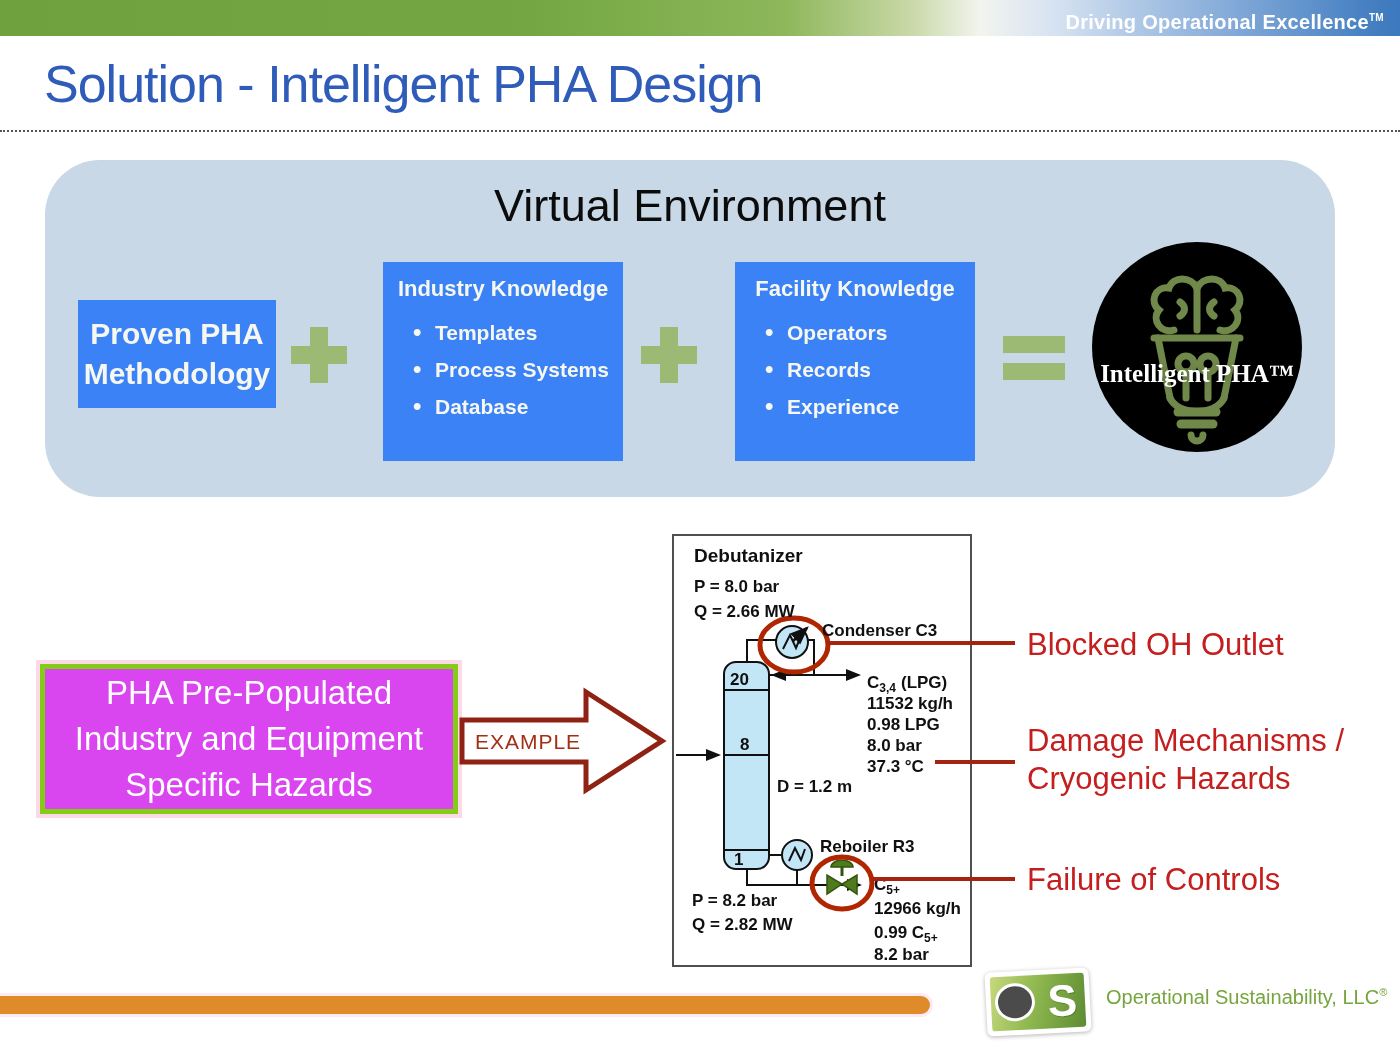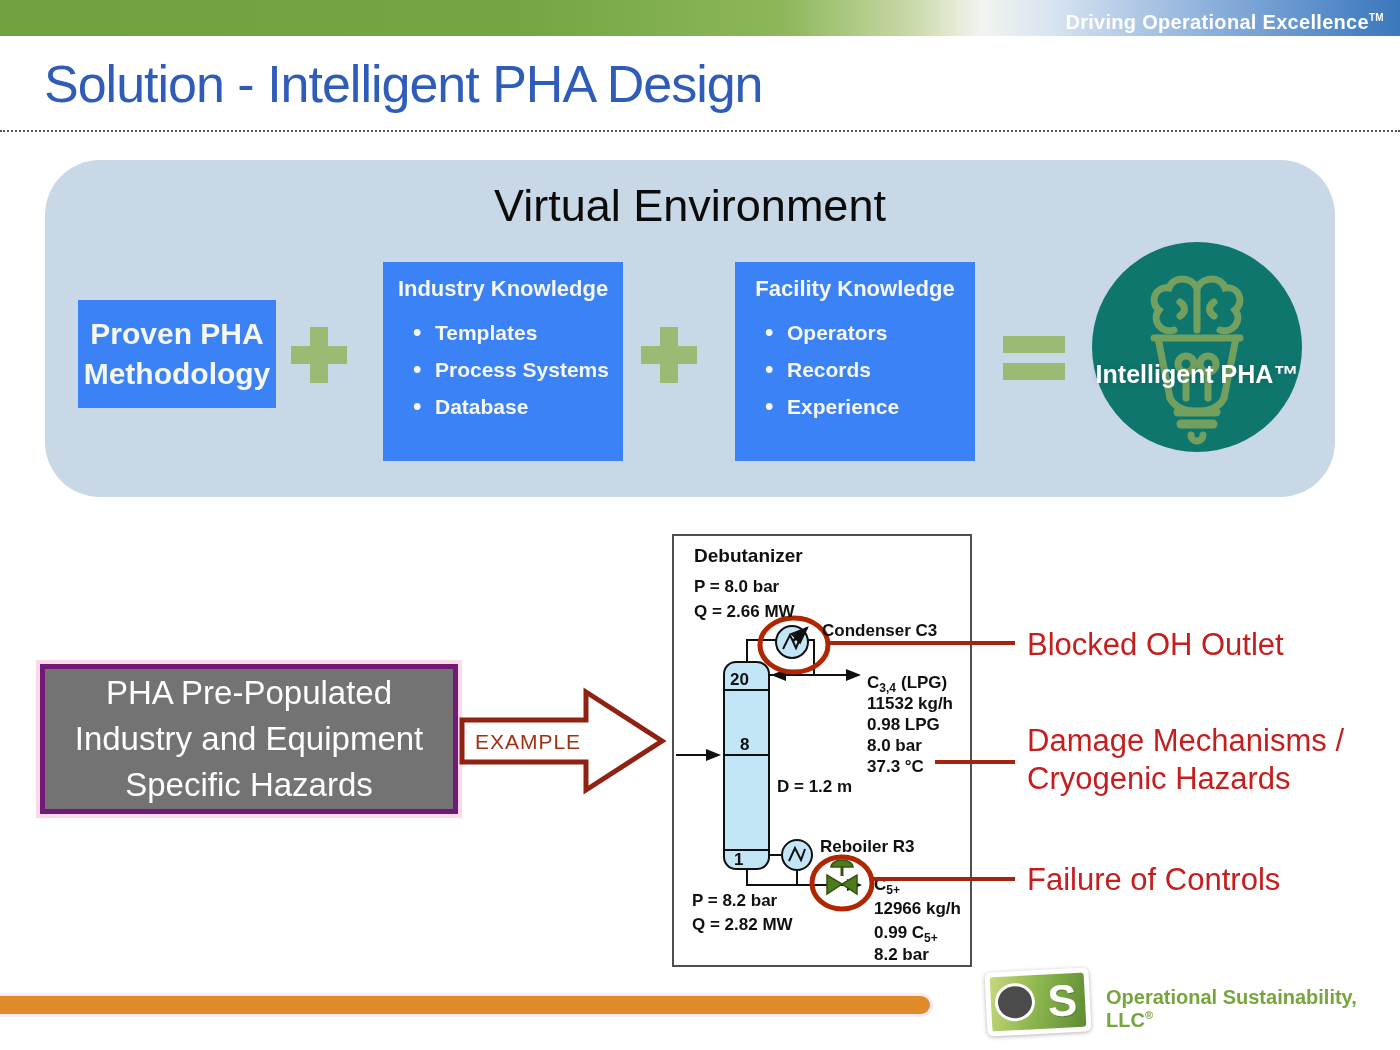--- a/index.html
+++ b/index.html
@@ -38,28 +38,28 @@
   .dot::before{content:"\2022";font-size:24px;}
   .plus{position:absolute;width:56px;height:56px;}
   .plus::before{content:"";position:absolute;left:0;top:19px;width:56px;height:18px;background:#9cba74;}
   .plus::after{content:"";position:absolute;left:19px;top:0;width:18px;height:56px;background:#9cba74;}
   .plus-1{left:246px;top:167px;}
   .plus-2{left:596px;top:167px;}
   .equals{position:absolute;left:958px;top:176px;width:62px;height:44px;}
   .equals::before{content:"";position:absolute;left:0;top:0;width:62px;height:17px;background:#9cba74;}
   .equals::after{content:"";position:absolute;left:0;top:27px;width:62px;height:17px;background:#9cba74;}
   .result-circle{position:absolute;left:1047px;top:82px;width:210px;height:210px;
-    border-radius:50%;background:#0f766e;}
+    border-radius:50%;background:#000000;font-family:Liberation Serif, serif;}
   .result-circle svg{position:absolute;left:0;top:0;}
   .result-label{position:absolute;left:0;top:118px;width:100%;text-align:center;
     color:#fff;font-size:25px;font-weight:bold;text-shadow:0 0 6px rgba(0,0,0,.15);}
 
   
   .hazard-box{position:absolute;left:40px;top:664px;width:418px;height:150px;
-    box-sizing:border-box;background:#737373;border:5px solid #701a75;
+    box-sizing:border-box;background:#d946ef;border:5px solid #84cc16;
     box-shadow:0 0 0 4px #fbd9e8;color:#fff;font-size:33px;line-height:1.4;
     display:flex;align-items:center;justify-content:center;text-align:center;}
   .example-arrow{position:absolute;left:458px;top:684px;}
 
   
   .diagram{position:absolute;left:672px;top:534px;width:296px;height:429px;
     border:2px solid #4f4f4f;background:#fff;}
   .diagram svg text{font-family:"Liberation Sans",sans-serif;font-weight:bold;fill:#101010;}
 
   
@@ -78,21 +78,21 @@
     background:#e08b2a;border-radius:0 10px 10px 0;box-shadow:0 0 0 3px #fdeaf2;}
   .copyright{position:absolute;left:22px;top:1022px;font-size:17px;color:#555;}
   .logo-card{position:absolute;left:986px;top:970px;width:104px;height:64px;background:#fff;
     border-radius:6px;transform:rotate(-3deg);box-shadow:0 1px 4px rgba(0,0,0,.3);}
   .logo-inner{position:absolute;left:5px;top:5px;right:5px;bottom:5px;border-radius:3px;
     background:linear-gradient(105deg,#c7d87e 0%,#8fb84f 45%,#5e8c33 100%);overflow:hidden;}
   .logo-o{position:absolute;left:4px;top:7px;width:40px;height:38px;border-radius:50%;
     background:#4b4b4b;border:3px solid #fff;box-sizing:border-box;}
   .logo-s{position:absolute;right:8px;top:2px;font-size:44px;font-weight:bold;color:#fff;
     text-shadow:1px 1px 0 #587f2e;}
-  .logo-text{position:absolute;left:1106px;top:986px;font-size:20px;font-weight:bold;color:#76a53d;}
+  .logo-text{position:absolute;left:1106px;top:986px;font-size:20px;font-weight:normal;color:#76a53d;}
   .logo-text sup{font-size:11px;}
 </style>
 </head>
 <body>
 
 <div class="slide">
 
   <div class="topbar">
     <div class="tagline"><span>Driving Operational Excellence</span><sup>TM</sup></div>
   </div>

